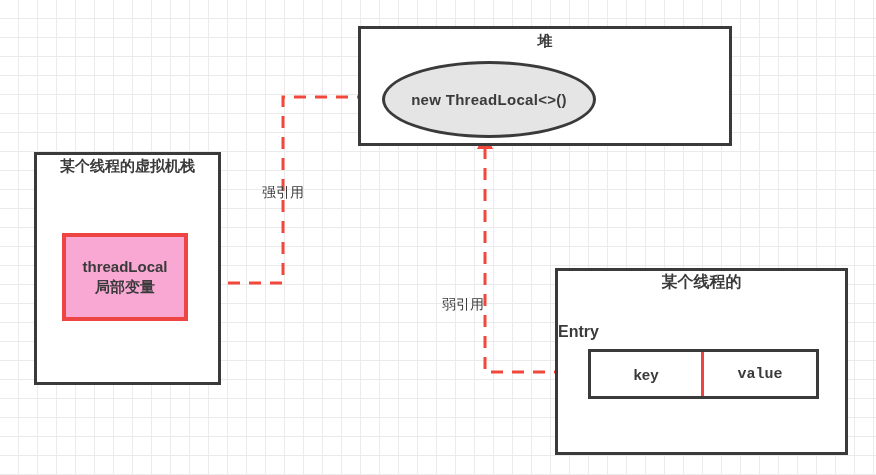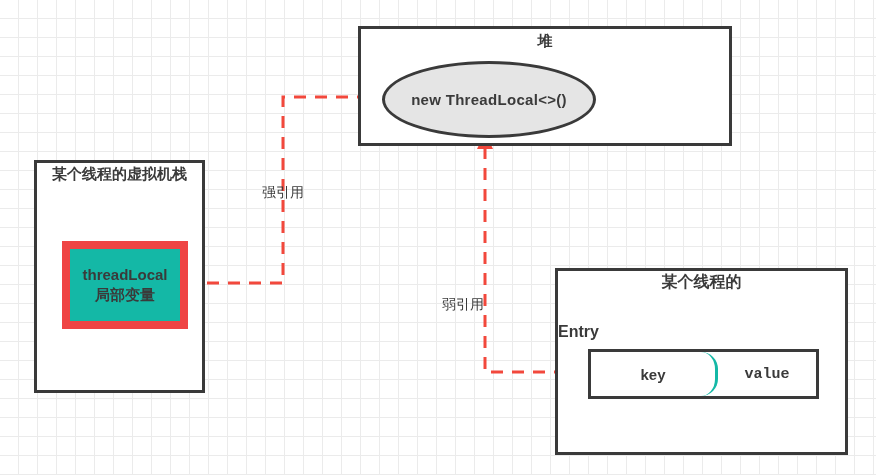--- a/index.html
+++ b/index.html
@@ -39,29 +39,29 @@
     left:21px;top:32px;
     width:214px;height:77px;
     border:3px solid #3a3a3a;
     border-radius:50%;
     background:#e5e5e5;
     display:flex;align-items:center;justify-content:center;
     font-weight:700;font-size:15px;color:#3a3a3a;
     letter-spacing:0.3px;
   }
   
-  .stack{left:34px;top:160px;width:171px;height:233px;}
+  .stack{left:34px;top:152px;width:187px;height:233px;}
   .stack .box-title{margin-top:1px;}
   .var-box{
     position:absolute;
     box-sizing:border-box;
     left:25px;top:78px;
     width:126px;height:88px;
-    border:8px solid #ef4444;
-    background:#14b8a6;
+    border:4px solid #ef4444;
+    background:#f9a8d4;
     display:flex;flex-direction:column;align-items:center;justify-content:center;
     font-weight:700;font-size:15px;line-height:20px;color:#3a3a3a;
     text-align:center;
   }
   
   .map{left:555px;top:268px;width:293px;height:187px;}
   .map .box-title{margin-top:1px;font-size:16px;line-height:19px;}
   .entry-label{
     position:absolute;left:0;top:52px;width:100%;
     text-align:left;font-weight:700;font-size:16px;color:#3a3a3a;
@@ -74,21 +74,21 @@
     border:3px solid #3a3a3a;
     background:#fff;
     display:flex;
   }
   .entry-cell{
     box-sizing:border-box;
     display:flex;align-items:center;justify-content:center;
     font-weight:700;font-size:15px;color:#3a3a3a;
     height:100%;
   }
-  .cell-key{width:127px;border-right:3px solid #14b8a6;border-radius:17px;}
+  .cell-key{width:113px;border-right:3px solid #ef4444;}
   .cell-value{flex:1;font-family:Liberation Mono, monospace;}
   
   .arrows{
     position:absolute;left:0;top:0;width:876px;height:475px;
     pointer-events:none;
   }
   .arrow-line{fill:none;stroke-width:3px;stroke-dasharray:12 9;}
   .arrow-label{
     position:absolute;
     font-size:14px;font-weight:400;color:#3a3a3a;

